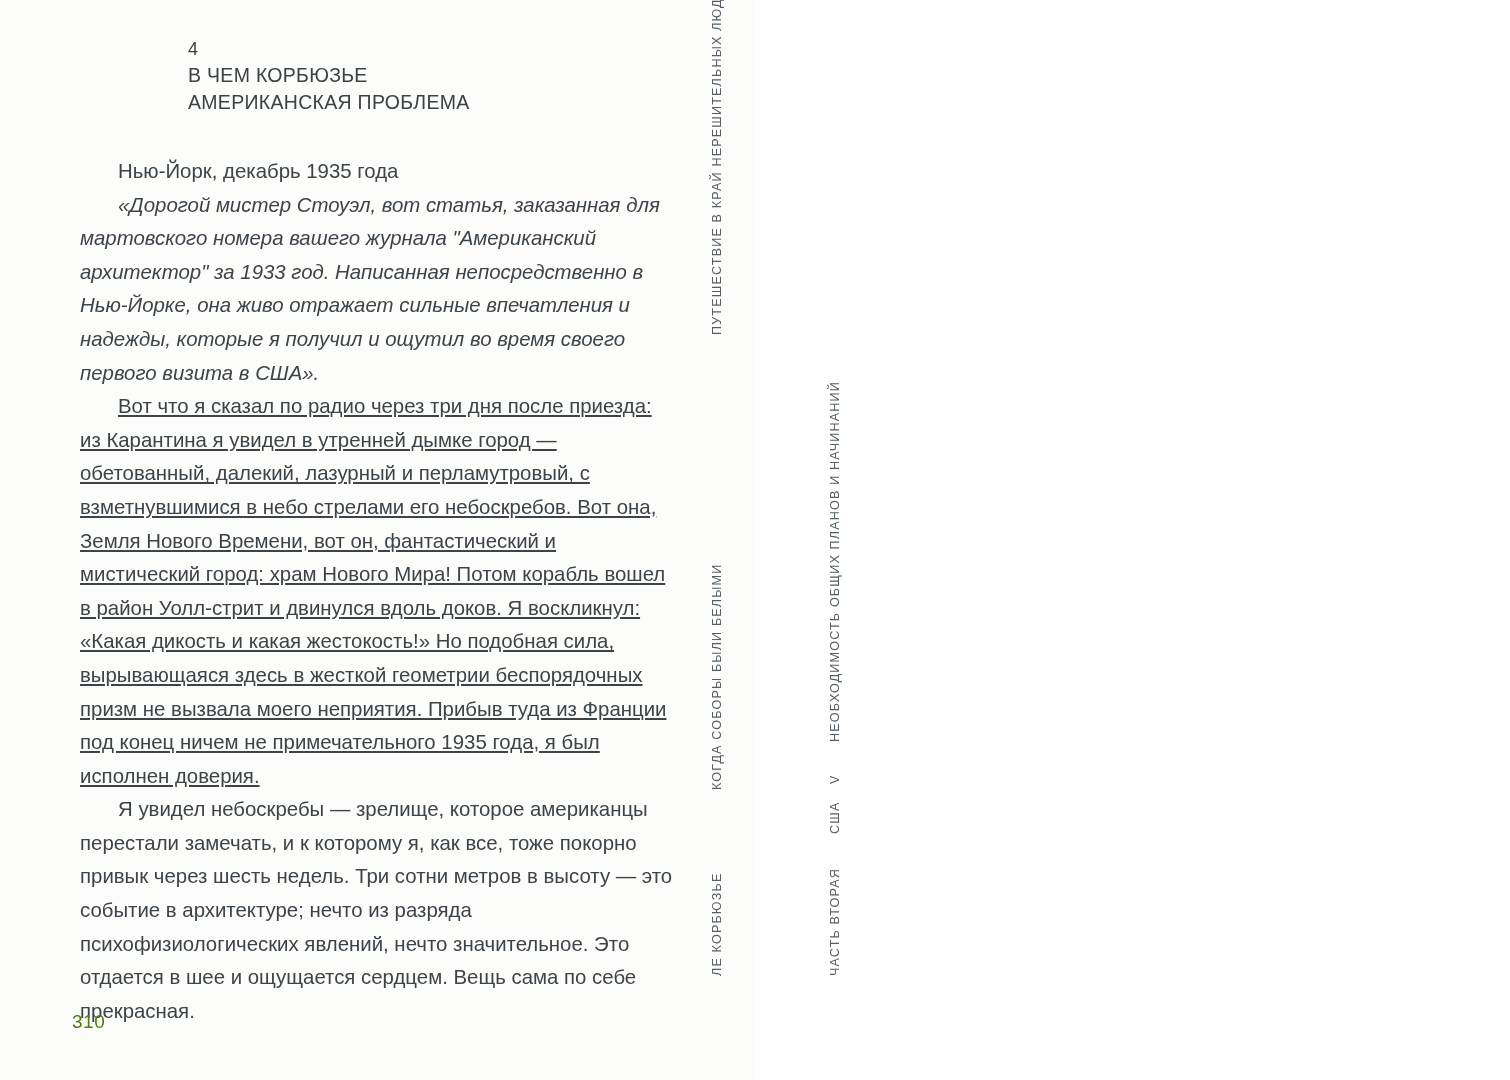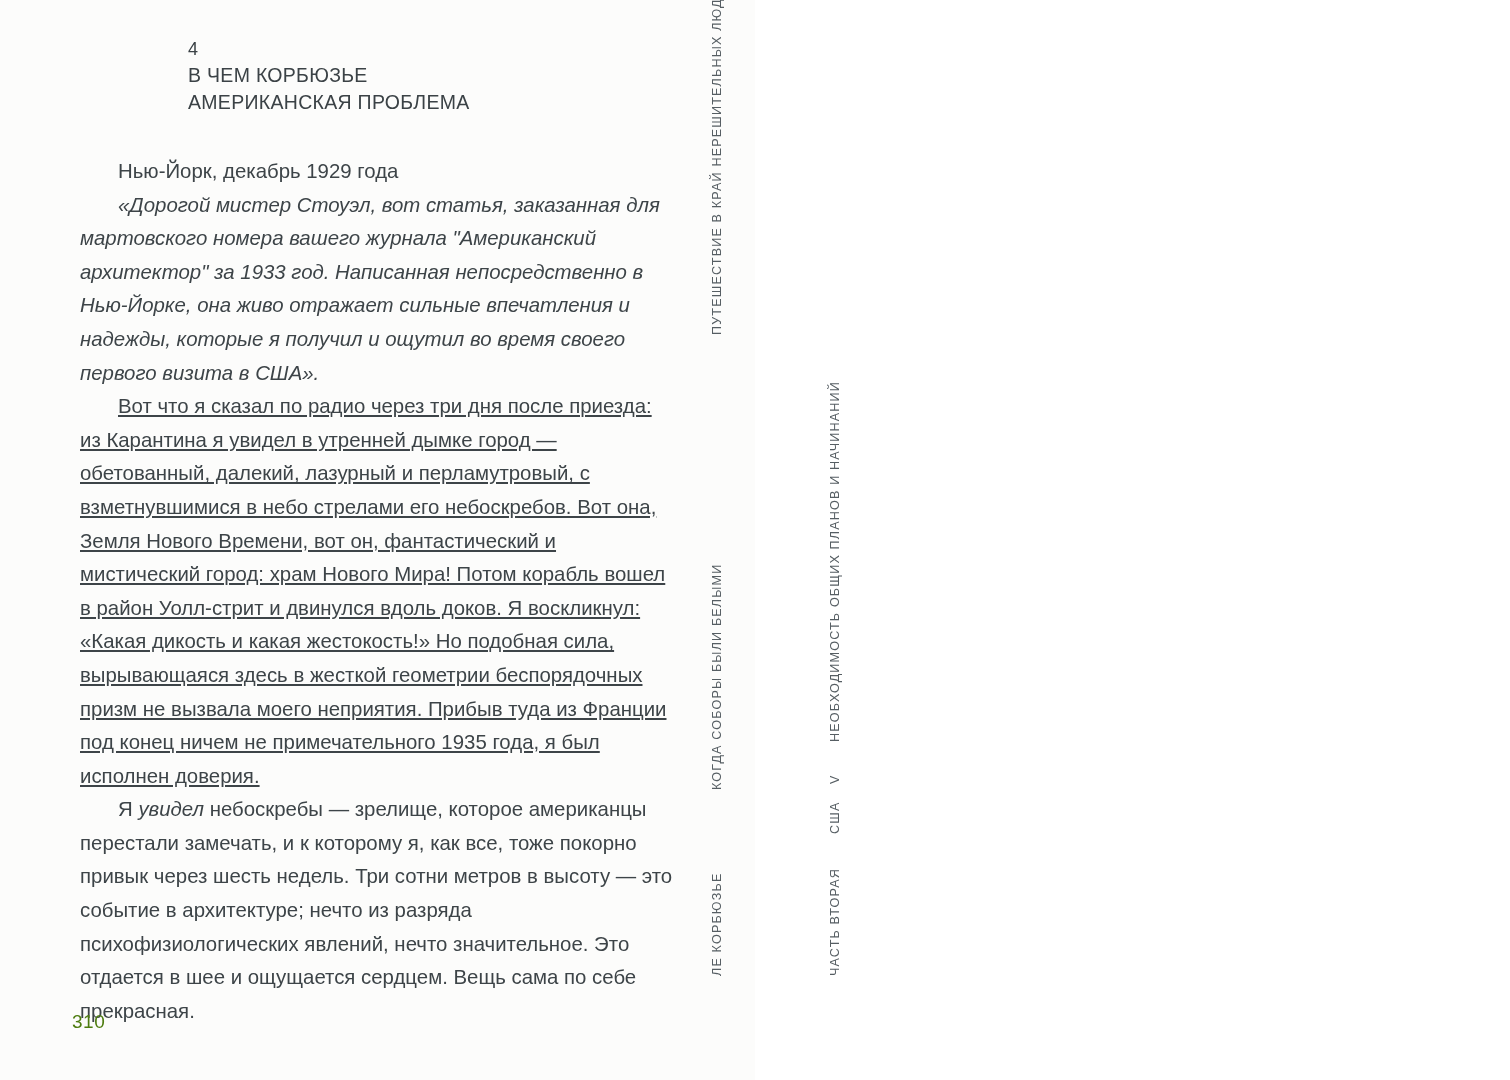--- a/index.html
+++ b/index.html
@@ -62,21 +62,20 @@
 
   .para {
     margin: 0;
     text-indent: 0;
   }
   .para + .para { margin-top: 0; }
   .para-indent { text-indent: 38px; }
   .para-gap { margin-top: 33.6px; text-decoration: underline; }
 
   .italic {
-    font-style: italic;
     margin-top: 27px;
   }
   .intro-block {
     font-style: italic;
   }
 
   
   .vtext {
     position: absolute;
     color: #565e63;
@@ -103,21 +102,21 @@
 
   <div class="page page-left">
 
     <div class="chapter-head">
       <div class="chapter-num">4</div>
       <div class="chapter-title-line">В ЧЕМ КОРБЮЗЬЕ</div>
       <div class="chapter-title-line">АМЕРИКАНСКАЯ ПРОБЛЕМА</div>
     </div>
 
     <div class="col col-left">
-      <p class="para para-indent">Нью-Йорк, декабрь 1929 года</p>
+      <p class="para para-indent">Нью-Йорк, декабрь 1935 года</p>
       <p class="para para-indent intro-block">«Дорогой мистер Стоуэл, вот статья, заказанная для мартовского номера вашего журнала "Американский архитектор" за 1933 год. Написанная непосредственно в Нью-Йорке, она живо отражает сильные впечатления и надежды, которые я получил и ощутил во время своего первого визита в США».</p>
       <p class="para para-indent para-gap">Вот что я сказал по радио через три дня после приезда: из Карантина я увидел в утренней дымке город — обетованный, далекий, лазурный и перламутровый, с взметнувшимися в небо стрелами его небоскребов. Вот она, Земля Нового Времени, вот он, фантастический и мистический город: храм Нового Мира! Потом корабль вошел в район Уолл-стрит и двинулся вдоль доков. Я воскликнул: «Какая дикость и какая жестокость!» Но подобная сила, вырывающаяся здесь в жесткой геометрии беспорядочных призм не вызвала моего неприятия. Прибыв туда из Франции под конец ничем не примечательного 1935 года, я был исполнен доверия.</p>
       <p class="para para-indent"><span>Я </span><span class="italic">увидел</span><span> небоскребы — зрелище, которое американцы перестали замечать, и к которому я, как все, тоже покорно привык через шесть недель. Три сотни метров в высоту — это событие в архитектуре; нечто из разряда психофизиологических явлений, нечто значительное. Это отдается в шее и ощущается сердцем. Вещь сама по себе прекрасная.</span></p>
     </div>
 
     <div class="vtext" style="left:710px; top:976px;">ЛЕ КОРБЮЗЬЕ</div>
     <div class="vtext" style="left:710px; top:790px;">КОГДА СОБОРЫ БЫЛИ БЕЛЫМИ</div>
     <div class="vtext" style="left:710px; top:335px;">ПУТЕШЕСТВИЕ В КРАЙ НЕРЕШИТЕЛЬНЫХ ЛЮДЕЙ</div>
 
     <div class="folio folio-left">310</div>

